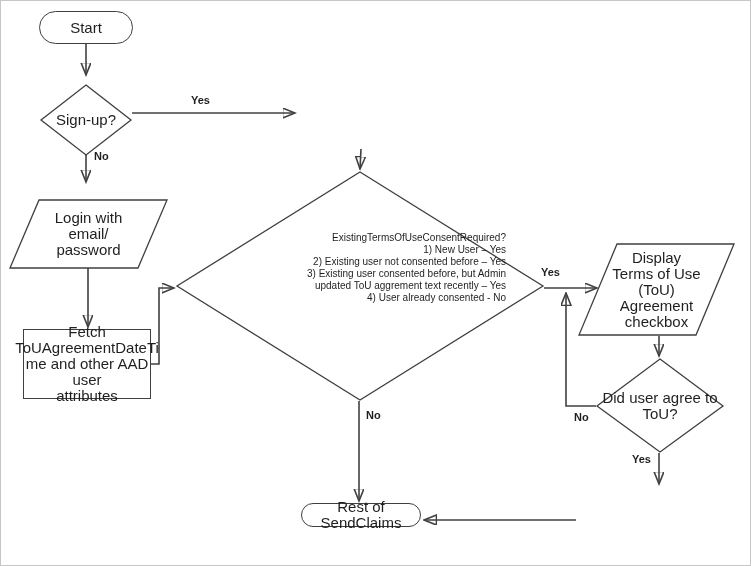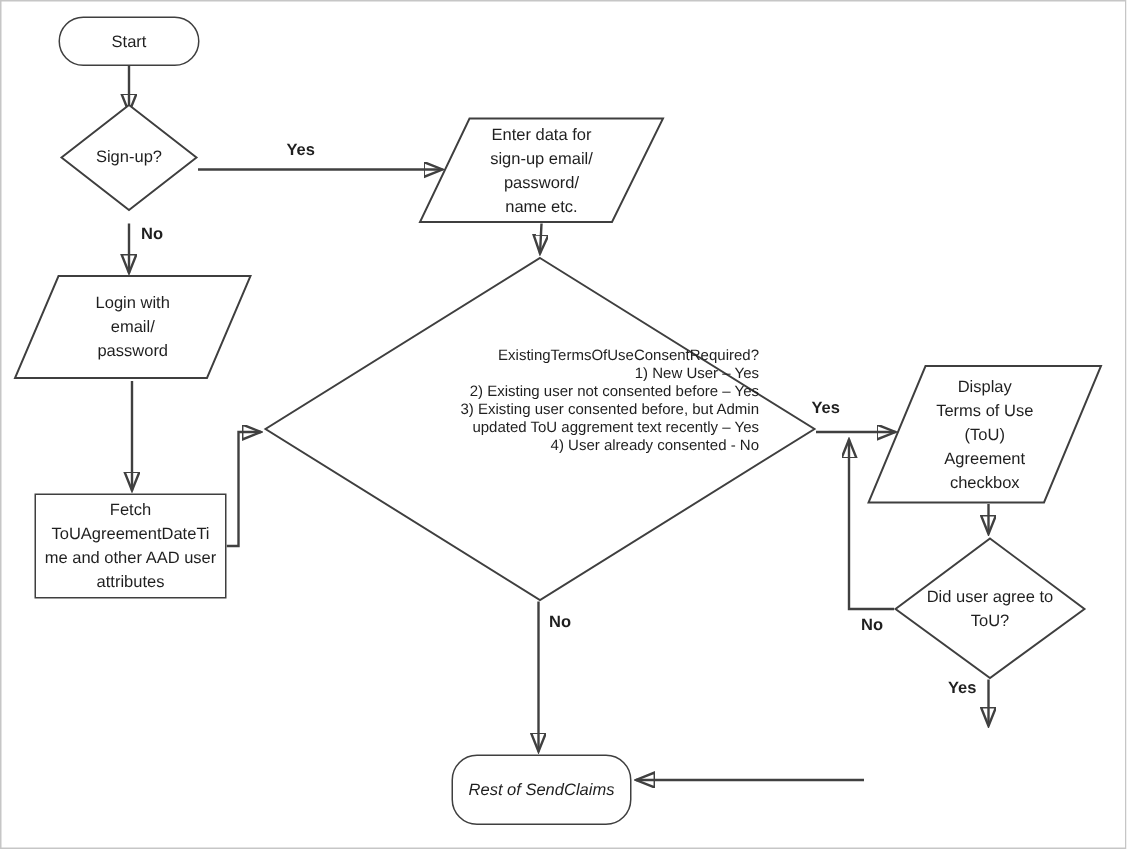--- a/index.html
+++ b/index.html
@@ -17,21 +17,21 @@
   .node { position:absolute; }
   .node > svg { position:absolute; left:0; top:0; overflow:visible; }
   .poly { fill:var(--shape-fill,#ffffff); stroke:var(--shape-border,#3f3f3f); stroke-width:1.3; }
   .rect-shape, .term-shape {
     position:absolute; inset:0; background:var(--shape-fill,#ffffff);
     border:1.3px solid var(--shape-border,#3f3f3f); box-sizing:border-box;
   }
   .term-shape { border-radius:17px; }
   .label {
     position:absolute; inset:0; display:flex; align-items:center; justify-content:center;
-    text-align:center; white-space:pre-line; font-size:11px; line-height:16px;
+    text-align:center; white-space:pre-line; font-size:15px; line-height:16px;
   }
   .label-left {
     position:absolute; text-align:right; white-space:pre-line;
     font-size:10px; line-height:12px;
   }
   .edge-label { position:absolute; font-size:11px; line-height:13px;font-weight:bold; }
 </style>
 </head>
 <body>
 
@@ -55,38 +55,29 @@
     <path d="M658,452 L658,483" marker-end="url(#ah)"></path>
     <path d="M575,519 L423,519" marker-end="url(#ah)"></path>
     <path d="M358,400 L358,500" marker-end="url(#ah)"></path>
   </svg>
 
   <div class="node" style="left:38px;top:10px;width:94px;height:33px;">
     <div class="term-shape"></div>
     <div class="label">Start</div>
   </div>
 
-  <div class="node" style="left:39px;top:68px;width:92px;height:72px;">
+  <div class="node" style="left:39px;top:83px;width:92px;height:72px;">
     <svg width="92" height="72">
       <polygon class="poly" points="46,1 91,36 46,71 1,36"></polygon>
     </svg>
     <div class="label">Sign-up?</div>
   </div>
 
-  <div class="node" style="left:278px;top:77px;width:164px;height:71px;">
-    <svg width="164" height="71">
-      <polygon class="poly" points="34,1 163,1 129,70 1,70"></polygon>
-    </svg>
-    <div class="label">Enter data for
-sign-up email/
-password/
-name etc.</div>
-  </div>
 
-  <div class="node" style="left:8px;top:182px;width:159px;height:70px;">
+  <div class="node" style="left:8px;top:198px;width:159px;height:70px;">
     <svg width="159" height="70">
       <polygon class="poly" points="30,1 158,1 129,69 1,69"></polygon>
     </svg>
     <div class="label">Login with
 email/
 password</div>
   </div>
 
   <div class="node" style="left:22px;top:328px;width:128px;height:70px;">
     <div class="rect-shape"></div>
@@ -121,21 +112,21 @@
 
   <div class="node" style="left:595px;top:357px;width:128px;height:95px;">
     <svg width="128" height="95">
       <polygon class="poly" points="64,1 127,48 64,94 1,48"></polygon>
     </svg>
     <div class="label">Did user agree to
 ToU?</div>
   </div>
 
 
-  <div class="node" style="left:300px;top:502px;width:120px;height:47px;font-style:italic;">
+  <div class="node" style="left:300px;top:502px;width:120px;height:24px;">
     <div class="term-shape"></div>
     <div class="label">Rest of SendClaims</div>
   </div>
 
   <div class="edge-label" style="left:190px;top:93px;">Yes</div>
   <div class="edge-label" style="left:93px;top:149px;">No</div>
   <div class="edge-label" style="left:540px;top:265px;">Yes</div>
   <div class="edge-label" style="left:365px;top:408px;">No</div>
   <div class="edge-label" style="left:573px;top:410px;">No</div>
   <div class="edge-label" style="left:631px;top:452px;">Yes</div>

